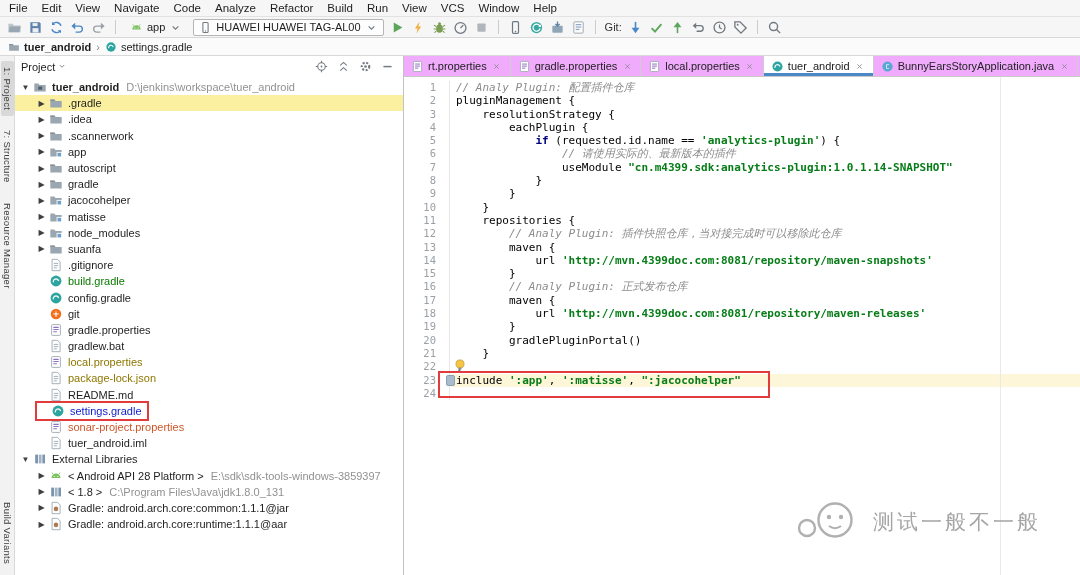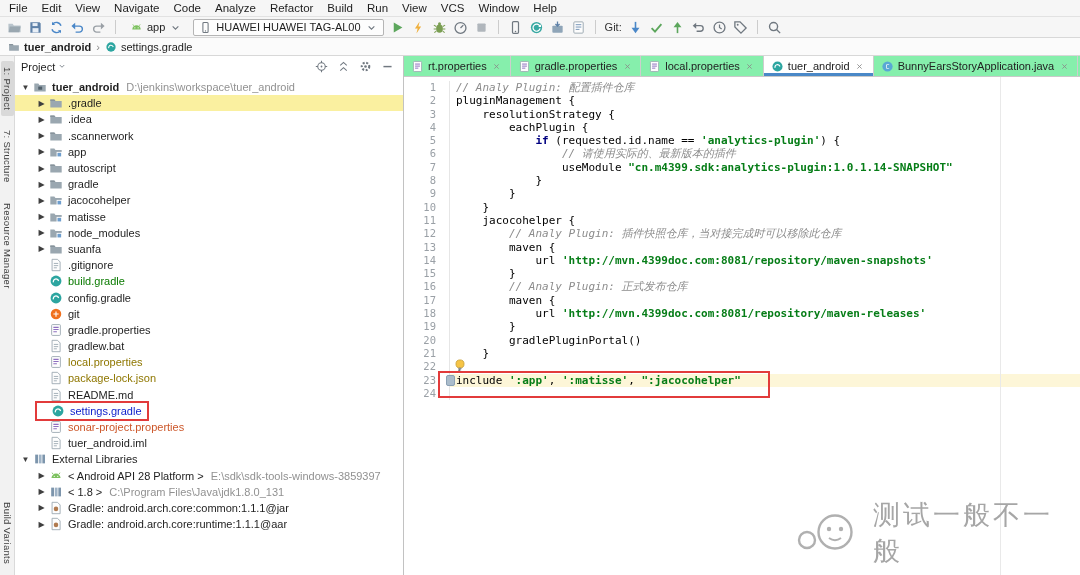--- a/index.html
+++ b/index.html
@@ -51,41 +51,41 @@
   .arrow{width:13px;flex:none;font-size:8px;color:#3f3f3f;text-align:center}
   .tree .icon{width:16px;height:16px;flex:none;margin-right:4px}
   .tlabel{color:#1e1e1e}
   .tlabel.b{font-weight:bold}
   .textra{color:#919191;margin-left:7px}
   .red-box{display:inline-flex;align-items:center;border:2px solid #e23b3b;padding:0 5px 0 0;margin:-2px 0;position:relative;z-index:2}
 
   
   .editor{flex:1;display:flex;flex-direction:column;min-width:0;position:relative}
   .tabbar{height:21px;display:flex;background:#ececec;border-bottom:1px solid #c9c9c9;overflow:hidden;flex:none}
-  .tab{display:flex;align-items:center;gap:4px;padding:0 7px;border-right:1px solid #cdcdcd;color:#222;background:#86efac;flex:none}
+  .tab{display:flex;align-items:center;gap:4px;padding:0 7px;border-right:1px solid #cdcdcd;color:#222;background:#f0abfc;flex:none}
   .tab .icon svg{width:13px;height:13px}
   .tab.active{background:#fff;box-shadow:inset 0 -3px 0 #4a88c7}
   .tab-close{width:12px;height:12px;display:flex;align-items:center;justify-content:center}
   .tab-close svg{width:9px;height:9px}
   .editor-body{flex:1;position:relative;background:#fff;font-family:"DejaVu Sans Mono","Liberation Mono",monospace;font-size:11px;overflow:hidden;padding-top:4px}
   .cline{display:flex;height:13.3px;line-height:13.3px}
   .gut{width:46px;flex:none;text-align:right;padding-right:13px;color:#9aa0a6;border-right:1px solid #e6e6e6;position:relative;font-size:10.5px}
   .gmark{position:absolute;right:-6px;top:1px;width:9px;height:11px;background:#aabccb;border:1px solid #8aa0b4;border-radius:2px;z-index:4}
   .ccode{flex:1;padding-left:6px;white-space:pre}
   .cline.cur .ccode{background:#fdf6d8}
   .tk-p{color:#000}
   .tk-c{color:#8c8c8c;font-style:italic}
   .tk-k{color:#000080;font-weight:bold}
   .tk-s{color:#067d17;font-weight:bold}
   .margin-guide{position:absolute;top:0;bottom:0;left:596px;width:1px;background:#e9e9e9;z-index:0}
   .line-annotation{position:absolute;left:34px;top:294px;width:332px;height:27px;border:2px solid #e23b3b;z-index:5}
   .bulb{position:absolute;left:49px;top:281px;width:14px;height:14px;z-index:4}
   .bulb svg{width:14px;height:14px}
   .watermark{position:absolute;left:391px;top:420px;display:flex;align-items:center;gap:12px;color:#a6a6a6;z-index:3}
-  .wm-text{font-size:27px;letter-spacing:3px;font-family:"Liberation Sans",sans-serif}
+  .wm-text{font-size:21px;letter-spacing:3px;font-family:"Liberation Sans",sans-serif}
 </style>
 </head>
 <body>
 
 <div class="app">
   <div class="menubar" id="menubar">
       <span class="menu-item">File</span>
       <span class="menu-item">Edit</span>
       <span class="menu-item">View</span>
       <span class="menu-item">Navigate</span>
@@ -766,21 +766,21 @@
             <div class="cline">
               <span class="gut">9</span>
               <span class="ccode"><span class="tk-p">        }</span></span>
             </div>
             <div class="cline">
               <span class="gut">10</span>
               <span class="ccode"><span class="tk-p">    }</span></span>
             </div>
             <div class="cline">
               <span class="gut">11</span>
-              <span class="ccode"><span class="tk-p">    jacocohelper {</span></span>
+              <span class="ccode"><span class="tk-p">    repositories {</span></span>
             </div>
             <div class="cline">
               <span class="gut">12</span>
               <span class="ccode"><span class="tk-c">        // Analy Plugin: 插件快照仓库，当对接完成时可以移除此仓库</span></span>
             </div>
             <div class="cline">
               <span class="gut">13</span>
               <span class="ccode"><span class="tk-p">        maven {</span></span>
             </div>
             <div class="cline">

